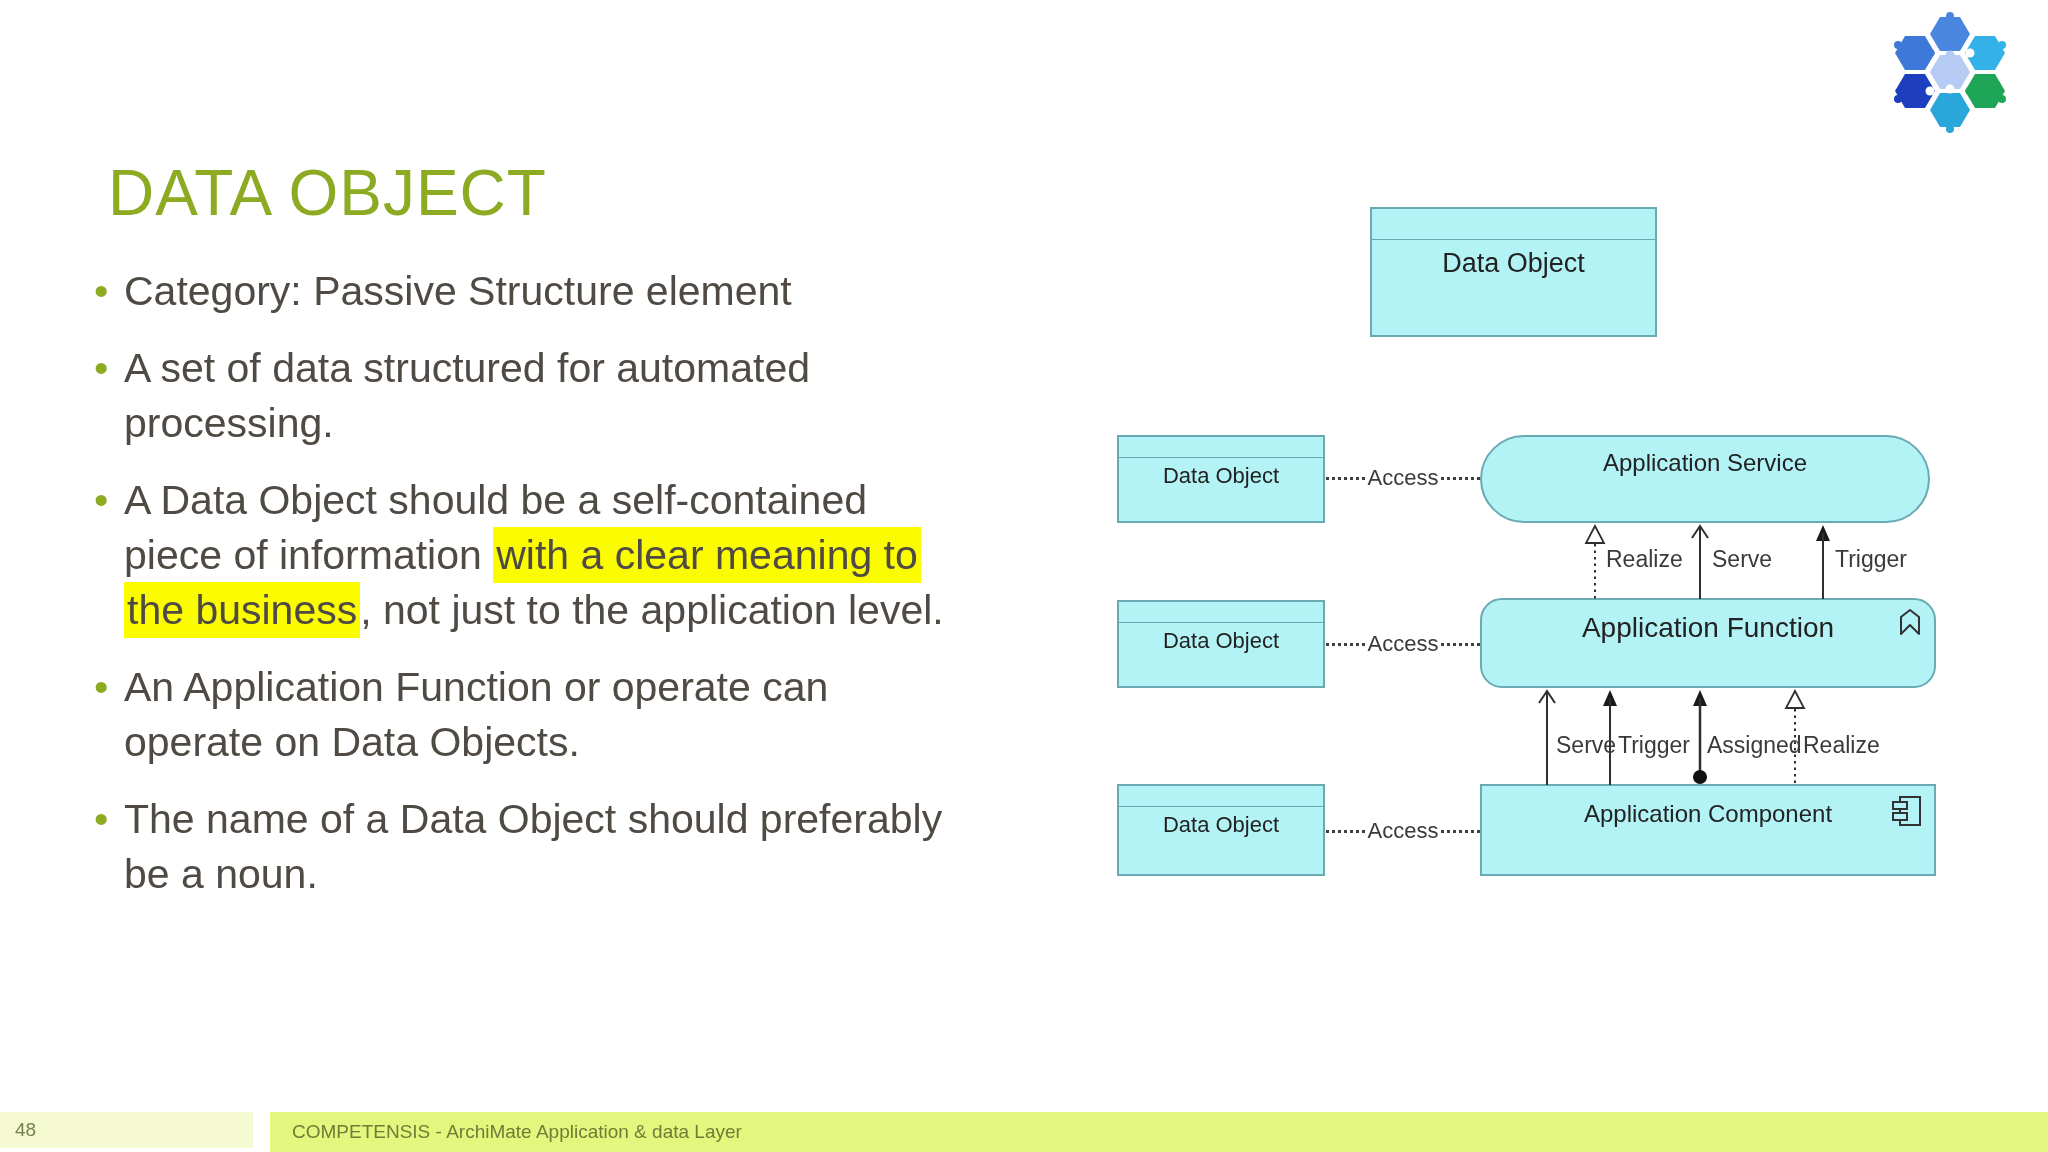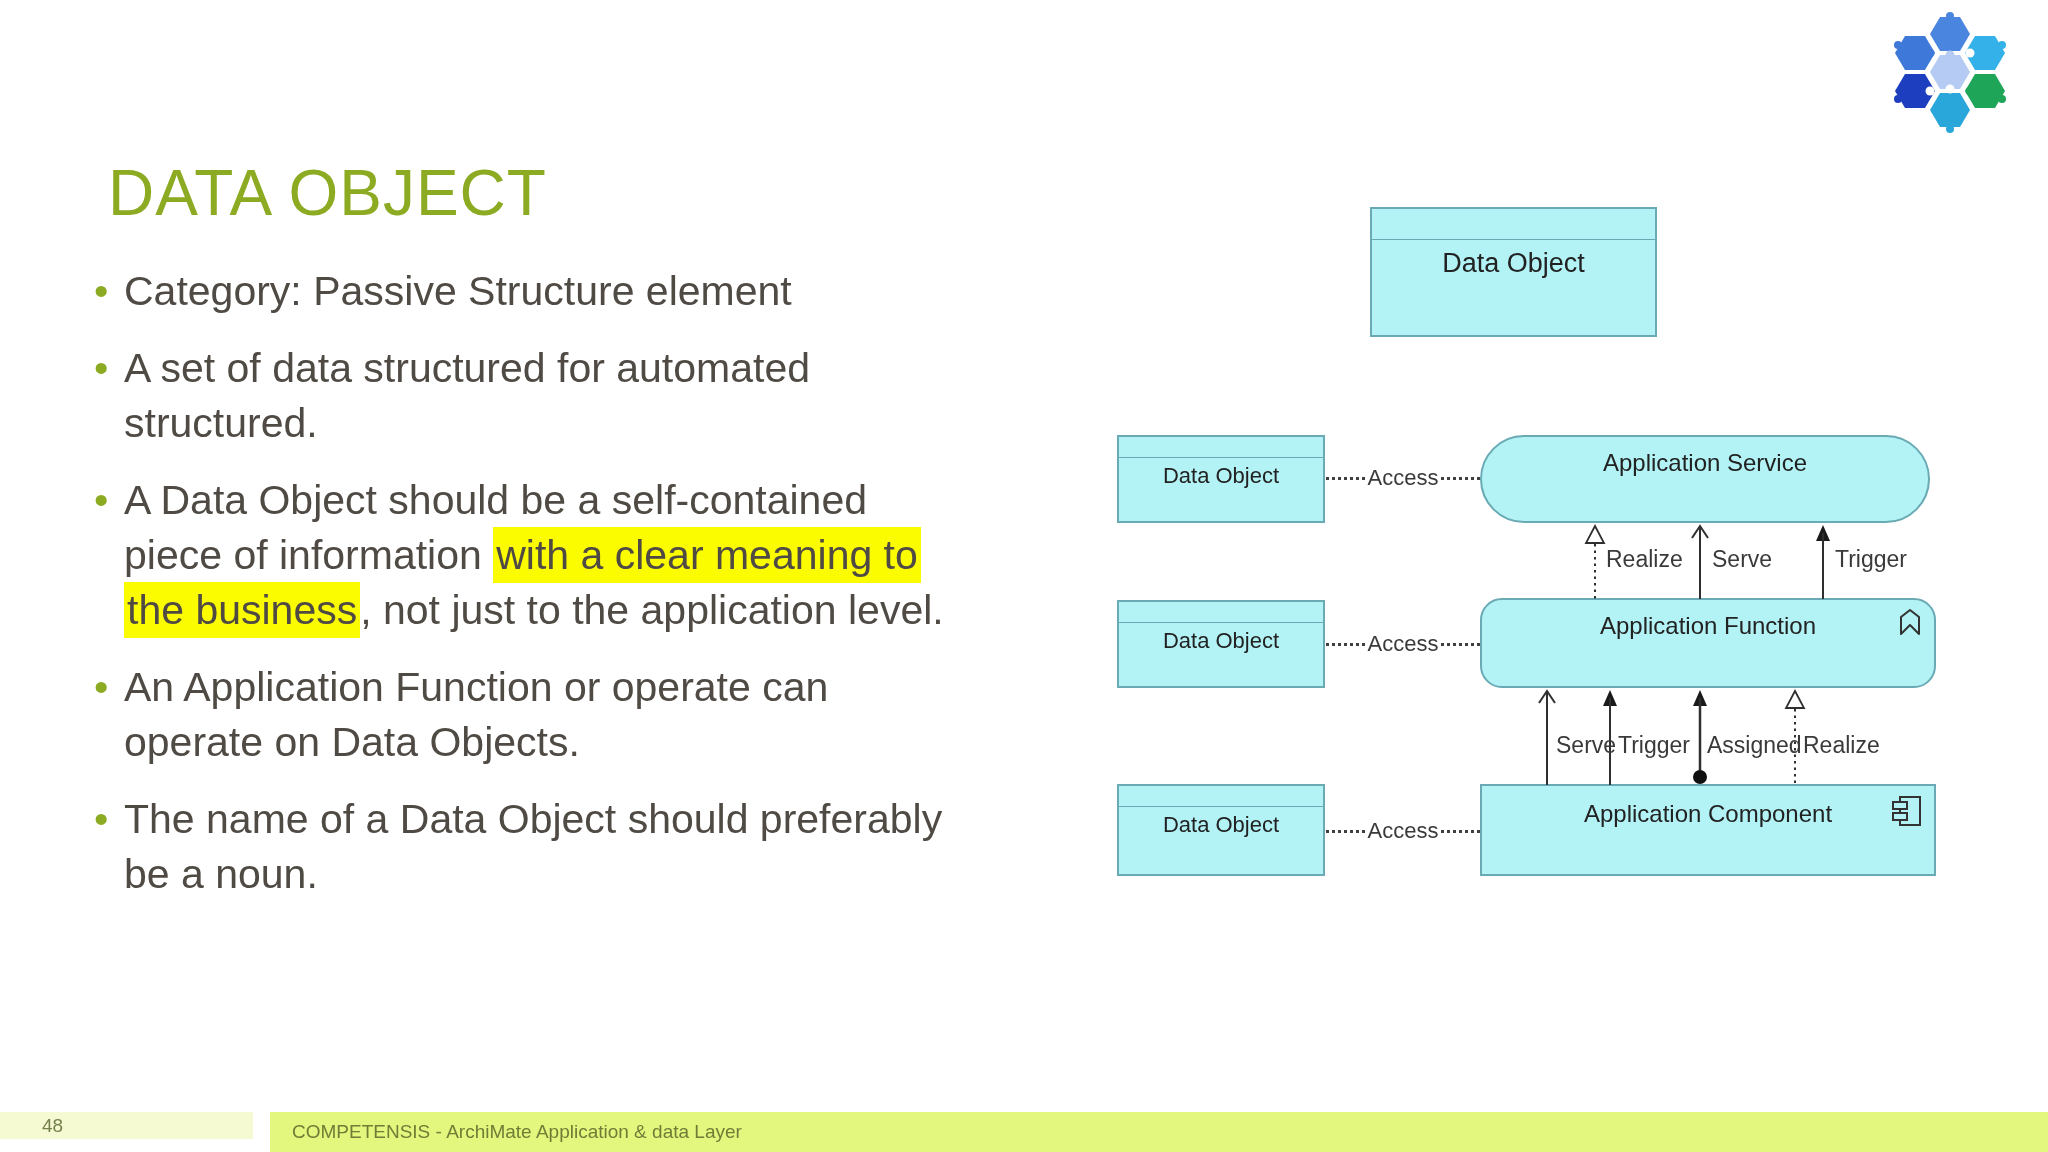--- a/index.html
+++ b/index.html
@@ -33,61 +33,61 @@
   .dob .lbl{font-size:22px;margin-top:5px;}
   .dob-big .band{height:30px;border-bottom:1.5px solid #69aab4;}
   .dob-big .lbl{font-size:27px;margin-top:8px;}
   .standalone{left:1370px;top:207px;width:287px;height:130px;}
   .dob1{left:1117px;top:435px;width:208px;height:88px;}
   .dob2{left:1117px;top:600px;width:208px;height:88px;}
   .dob3{left:1117px;top:784px;width:208px;height:92px;}
   .service{left:1480px;top:435px;width:450px;height:88px;border-radius:44px;}
   .service .lbl{font-size:24px;padding-top:12px;}
   .function{left:1480px;top:598px;width:456px;height:90px;border-radius:22px;}
-  .function .lbl{font-size:24px;padding-top:12px;}
+  .function .lbl{font-size:28px;padding-top:12px;}
   .component{left:1480px;top:784px;width:456px;height:92px;}
   .component .lbl{font-size:24px;padding-top:14px;}
   .corner-icon{position:absolute;top:8px;right:12px;}
   
   .access{
     position:absolute;left:1326px;width:154px;height:26px;
     display:flex;align-items:center;color:#3a3a3a;font-size:22px;
   }
   .access .dotline{flex:1;border-top:3px dotted #3f3f3f;}
   .access .lbl{padding:0 3px;white-space:nowrap;}
   .acc1{top:465px;}.acc2{top:631px;}.acc3{top:818px;}
   
   .conn{position:absolute;width:24px;}
   .conn-upper{top:523px;height:76px;}
   .conn-lower{top:688px;height:97px;}
   .rel-label{position:absolute;font-size:23px;color:#3a3a3a;white-space:nowrap;}
   
   .footer-page{
-    position:absolute;left:0;top:1112px;width:253px;height:27px;background:#f5fad3;
-    color:#75814a;font-size:19px;display:flex;align-items:center;padding-left:42px;
+    position:absolute;left:0;top:1112px;width:253px;height:36px;background:#f5fad3;
+    color:#75814a;font-size:19px;display:flex;align-items:center;padding-left:15px;
     box-sizing:border-box;
   }
   .footer-bar{
     position:absolute;left:270px;top:1112px;width:1778px;height:40px;background:#e3f67e;
     color:#6f7d36;font-size:19px;display:flex;align-items:center;padding-left:22px;
     box-sizing:border-box;
   }
   
   .logo{position:absolute;left:1872px;top:8px;}
 </style>
 </head>
 <body>
 
 <div class="slide">
 
   <div class="title">DATA OBJECT</div>
 
   <ul class="bullets">
       <li><span>Category: Passive Structure element</span></li>
-      <li><span>A set of data structured for automated</span><br><span>structured.</span></li>
+      <li><span>A set of data structured for automated</span><br><span>processing.</span></li>
       <li><span>A Data Object should be a self-contained</span><br><span>piece of information </span><span class="hl">with a clear meaning to</span><br><span class="hl">the business</span><span>, not just to the application level.</span></li>
       <li><span>An Application Function or operate can</span><br><span>operate on Data Objects.</span></li>
       <li><span>The name of a Data Object should preferably</span><br><span>be a noun.</span></li>
     </ul>
 
   <div class="el dob-big standalone">
     <div class="band"></div>
     <span class="lbl">Data Object</span>
   </div>
 

